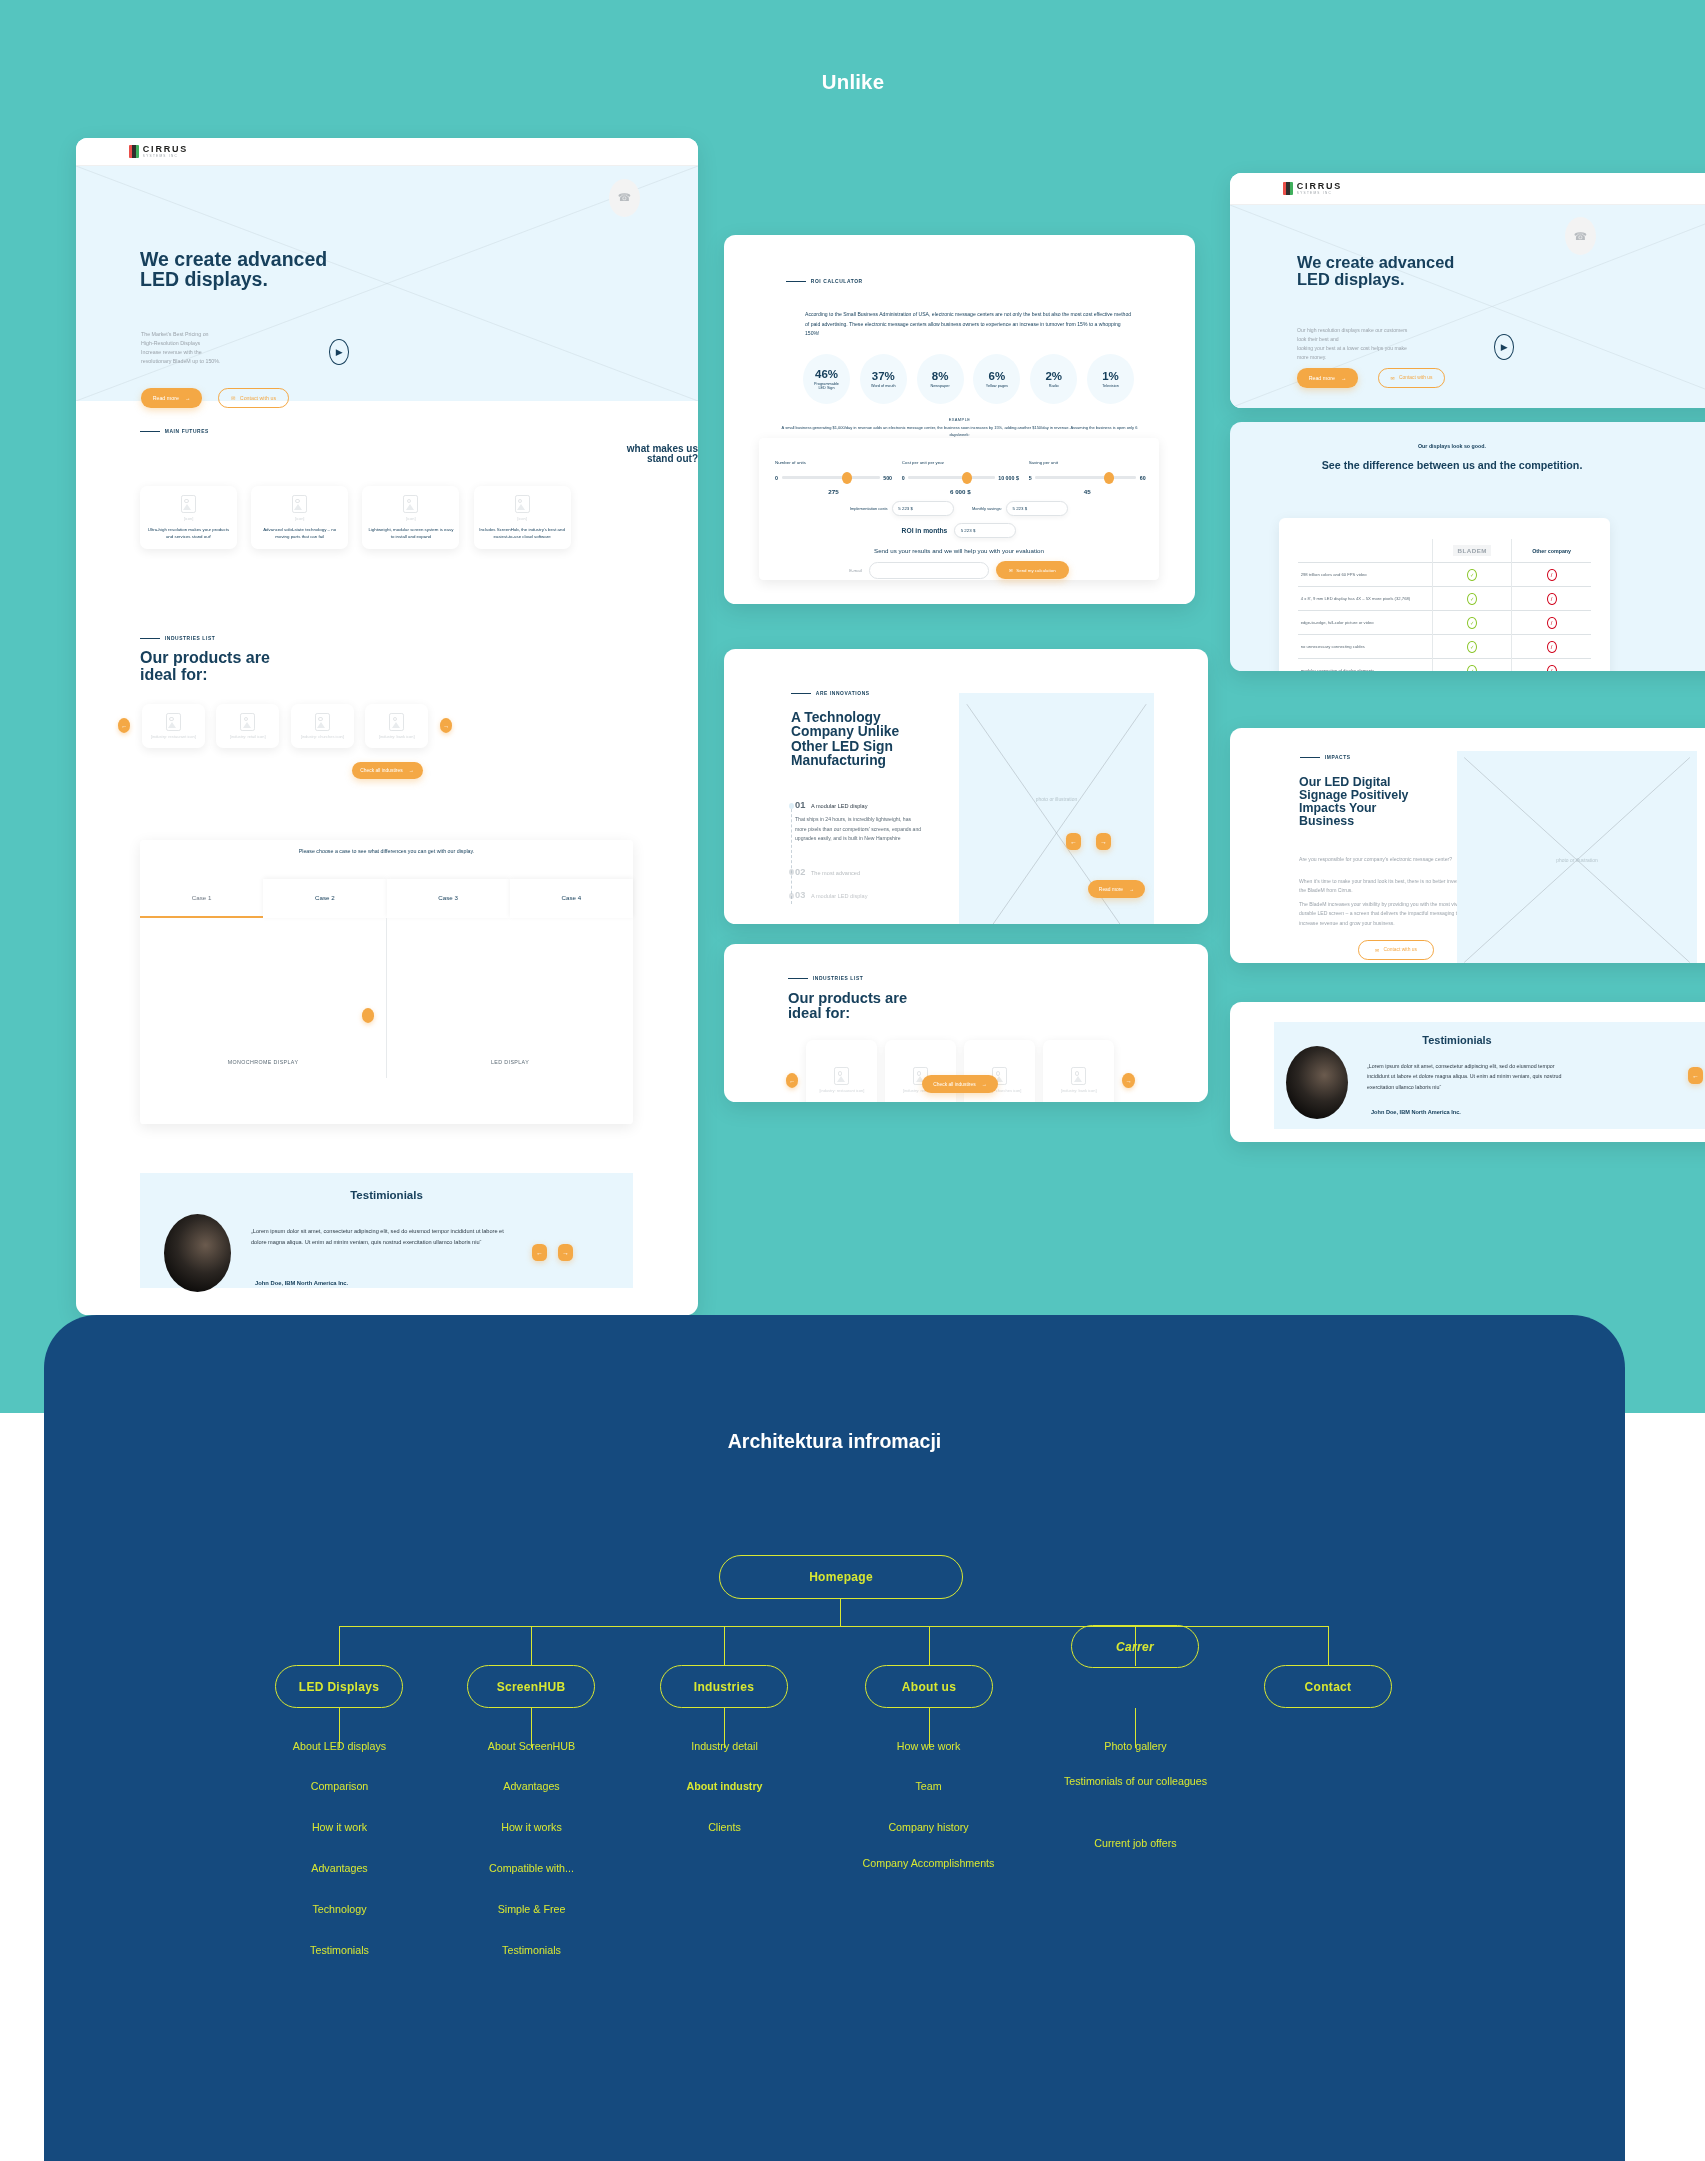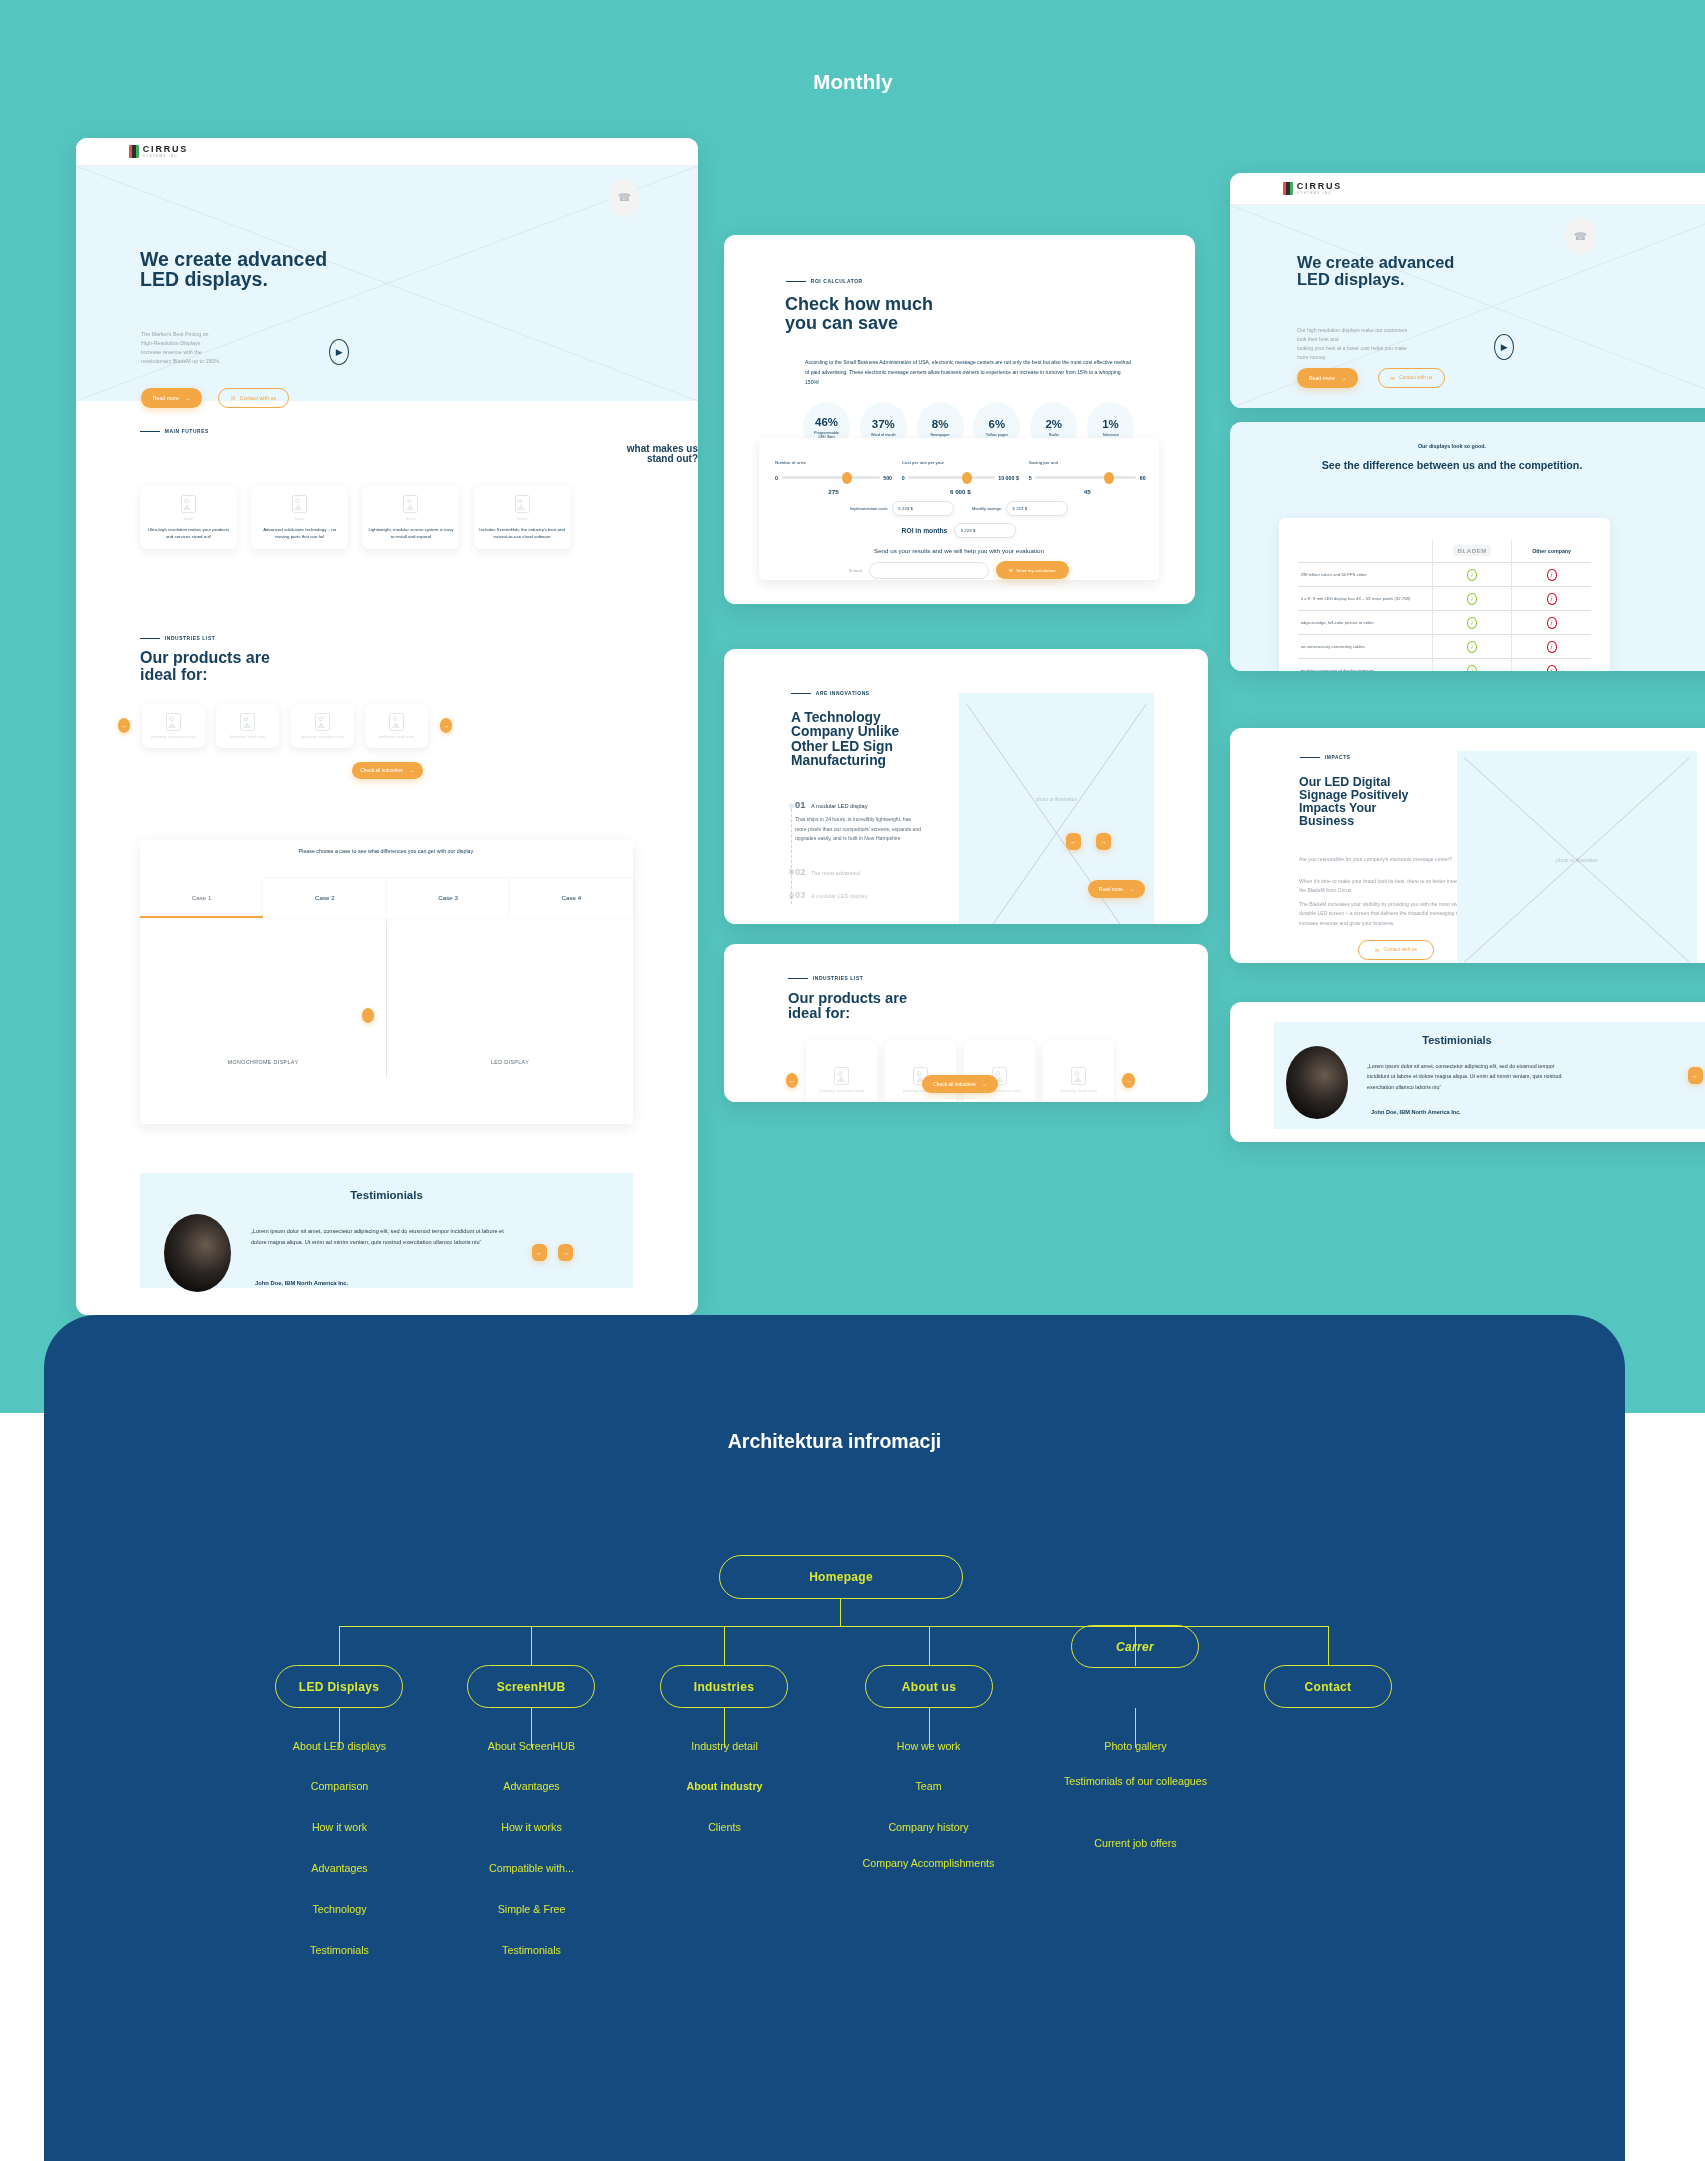--- a/index.html
+++ b/index.html
@@ -123,21 +123,21 @@
   .ia-sub {
     position:absolute; color:#d9e832; font-size:10.7px; text-align:center;
     line-height:1.32; cursor:pointer;
   }
   .ia-line { position:absolute; background:#d9e832; }
 </style>
 </head>
 <body>
 
 <div id="teal-canvas"></div>
-<div id="makiety-title">Monthly</div>
+<div id="makiety-title">Unlike</div>
 
 <div class="mock" style="left:76px; top:138px; width:622px; height:1177px;">
   <div class="navbar">
     <div class="logo">
       <span class="logo-mark"></span>
       <span class="logo-txt">
         <div class="logo-name">CIRRUS</div>
         <div class="logo-sub">SYSTEMS INC</div>
       </span>
     </div>
@@ -268,24 +268,20 @@
     <div style="position:absolute;left:111px;top:53px;width:253px;color:#2d3a45;font-size:5.6px;line-height:2.0;">„Lorem ipsum dolor sit amet, consectetur adipiscing elit, sed do eiusmod tempor incididunt ut labore et dolore magna aliqua. Ut enim ad minim veniam, quis nostrud exercitation ullamco laboris niu“</div>
     <div style="position:absolute;left:115px;top:107px;color:#17405c;font-weight:700;font-size:5.8px;">John Doe, IBM North America Inc.</div>
     <div class="pill-arrow" style="position:absolute;left:392px;top:71px;">←</div>
     <div class="pill-arrow" style="position:absolute;left:418px;top:71px;">→</div>
   </div>
 </div>
 
 <div class="mock" style="left:724px; top:235px; width:471px; height:369px;">
   <div class="eyebrow" style="margin:44px 0 0 62px;">
     <span>ROI CALCULATOR</span>
-  </div>
-  <div class="h1" style="margin:10.7px 0 0 61px;font-size:18px;">
-    <div>Check how much</div>
-    <div>you can save</div>
   </div>
   <div style="margin:26px 62px 0 81px;color:#17405c;font-size:5.1px;line-height:1.9;">According to the Small Business Administration of USA, electronic message centers are not only the best but also the most cost effective method of paid advertising. These electronic message centers allow business owners to experience an increase in turnover from 15% to a whopping 150%!</div>
 
   <div style="display:flex;gap:9.8px;margin:15px 0 0 79px;">
     <div style="width:47px;height:50px;border-radius:50%;background:#f1f9fd;display:flex;flex-direction:column;align-items:center;justify-content:center;">
       <span style="color:#17405c;font-weight:800;font-size:11.5px;">46%</span>
       <span style="color:#17405c;font-size:3.8px;text-align:center;margin-top:2.2px;width:31px;">Programmable LED Sign</span>
     </div>
     <div style="width:47px;height:50px;border-radius:50%;background:#f1f9fd;display:flex;flex-direction:column;align-items:center;justify-content:center;">
       <span style="color:#17405c;font-weight:800;font-size:11.5px;">37%</span>

